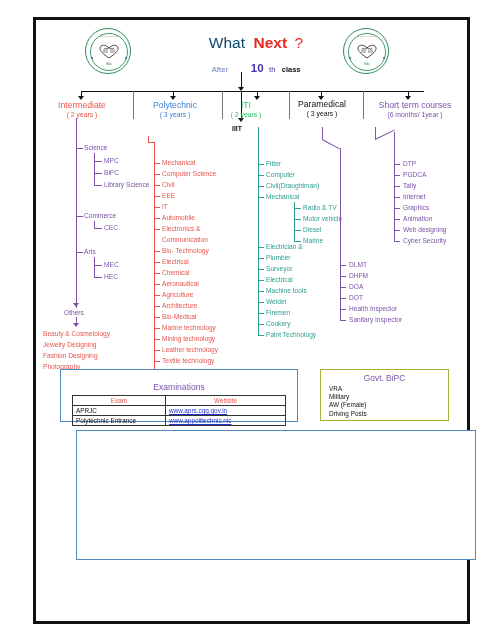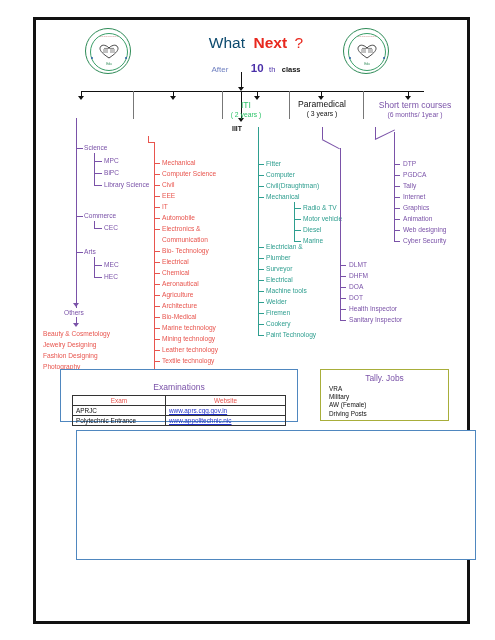--- a/index.html
+++ b/index.html
@@ -135,20 +135,28 @@
 
   <div class="vline" style="left:205px; top:71px; height:28px;"></div>
   <div class="arrow-d" style="left:202px; top:98px;"></div>
   <div class="iiit" style="left:196px; top:105px;">IIIT</div>
 
   <div class="vline" style="left:97px; top:71px; height:28px; background:#777;"></div>
   <div class="vline" style="left:186px; top:71px; height:28px; background:#777;"></div>
   <div class="vline" style="left:253px; top:71px; height:28px; background:#777;"></div>
   <div class="vline" style="left:327px; top:71px; height:28px; background:#777;"></div>
 
+  <div class="hd" style="left:0px; top:80px; width:92px; color:#e8554e;">
+    <span>Intermediate</span>
+    <span class="yrs">( 2 years )</span>
+  </div>
+  <div class="hd" style="left:93px; top:80px; width:92px; color:#3a7fd5;">
+    <span>Polytechnic</span>
+    <span class="yrs">( 3 years )</span>
+  </div>
   <div class="hd" style="left:188px; top:80px; width:44px; color:#2ec46a;">
     <span>ITI</span>
     <span class="yrs">( 2 years )</span>
   </div>
   <div class="hd" style="left:247px; top:79px; width:78px; color:#111;">
     <span>Paramedical</span>
     <span class="yrs">( 3 years )</span>
   </div>
   <div class="hd" style="left:325px; top:80px; width:108px; color:#7a52a8;">
     <span>Short term courses</span>
@@ -336,21 +344,21 @@
       </tr>
       <tr>
         <td class="exam">Polytechnic Entrance</td>
         <td class="site">www.appolitechnic.nic</td>
       </tr>
     </tbody>
       </table>
   </div>
 
   <div class="box-gov">
-    <div class="ttl">Tally. Jobs</div>
+    <div class="ttl">Govt. BiPC</div>
     <ul>
       <li>VRA</li>
       <li>Military</li>
       <li>AW (Female)</li>
       <li>Driving Posts</li>
     </ul>
   </div>
 
   <div class="box-empty"></div>
 

